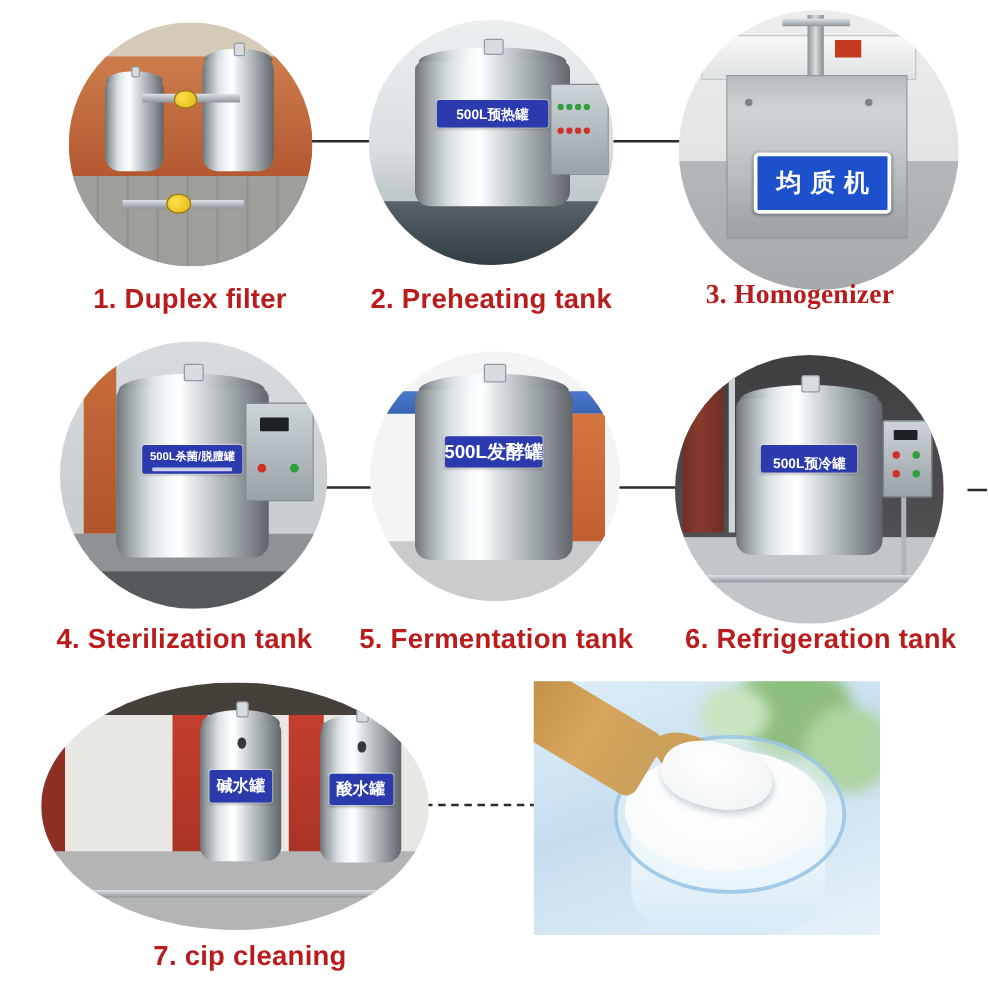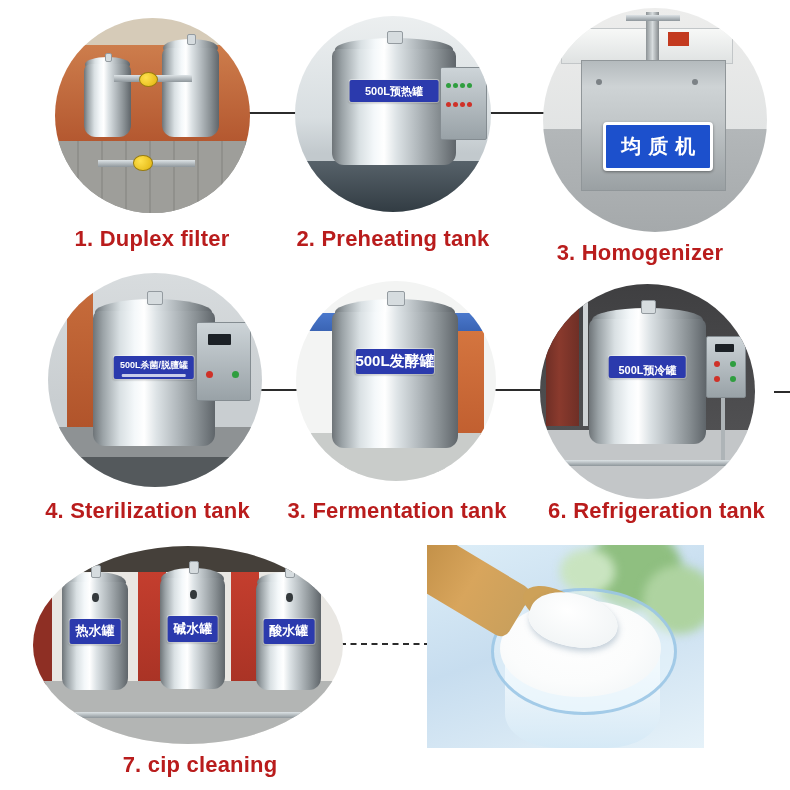--- a/index.html
+++ b/index.html
@@ -105,21 +105,21 @@
     <div class="layer" style="left:56%;top:10.5%;width:9%;height:6.5%;background:#c33a1f;"></div>
     <div class="layer" style="left:46%;top:2%;width:6%;height:22%;background:linear-gradient(90deg,#8d9396,#d7dcde,#84898c);"></div>
     <div class="pipe-h" style="left:37%;top:3%;width:24%;height:3%;"></div>
     <div class="layer" style="left:17%;top:23%;width:64%;height:58%;background:linear-gradient(180deg,#b4babd 0%,#ced3d5 20%,#c3c8ca 45%,#9aa0a3 100%);border:1px solid #909699;">
       <div class="dot" style="left:10%;top:14%;width:6px;height:6px;background:#7c8286;box-shadow:96px 0 0 #7c8286;"></div>
     </div>
     <div class="sign" style="left:27%;top:51%;width:43%;height:19%;font-size:20px;letter-spacing:7px;padding-left:7px;">
       <span>均质机</span>
     </div>
   </div>
-  <div class="caption" style="left:525px;top:240px;width:230px;">3. Homogenizer</div>
+  <div class="caption" style="left:525px;top:222px;width:230px;font-family:Liberation Serif, serif;">3. Homogenizer</div>
 
   <div class="photo" style="left:48px;top:273px;width:214px;height:214px;">
     <div class="layer" style="left:0;top:0;width:100%;height:100%;background:linear-gradient(180deg,#d8dcde 0%,#c9ced1 60%);"></div>
     <div class="layer" style="left:9%;top:0;width:12%;height:72%;background:linear-gradient(180deg,#c96f3d,#b1542b);"></div>
     <div class="layer" style="left:0;top:72%;width:100%;height:14%;background:#8e9294;"></div>
     <div class="layer" style="left:0;top:86%;width:100%;height:14%;background:#54595c;"></div>
     <div class="panel" style="left:69%;top:23%;width:25%;height:36%;">
       <div class="screen" style="left:22%;top:14%;width:42%;height:14%;"></div>
       <div class="dot red1" style="left:18%;top:62%;width:7px;height:7px;"></div>
       <div class="dot green1" style="left:66%;top:62%;width:7px;height:7px;"></div>
@@ -143,21 +143,21 @@
     <div class="layer" style="left:0;top:76%;width:100%;height:24%;background:#c9ccca;"></div>
     <div class="tank legs" style="left:18%;top:9%;width:63%;height:80%;">
       <div class="dome metal"></div>
       <div class="cap"></div>
       <div class="body metal"></div>
       <div class="blue-label" style="top:31%;width:62%;height:16%;font-size:15px;">
         <span>500L发酵罐</span>
       </div>
     </div>
   </div>
-  <div class="caption" style="left:287px;top:498px;width:220px;">3. Fermentation tank</div>
+  <div class="caption" style="left:287px;top:498px;width:220px;">5. Fermentation tank</div>
 
   <div class="photo" style="left:540px;top:284px;width:215px;height:215px;">
     <div class="layer" style="left:0;top:0;width:100%;height:68%;background:linear-gradient(180deg,#3f3f41,#505052);"></div>
     <div class="layer" style="left:0;top:68%;width:100%;height:32%;background:#c3c6c8;"></div>
     <div class="layer" style="left:3%;top:8%;width:15%;height:58%;background:linear-gradient(90deg,#6f2f26,#8a3a2d 40%,#6f2f26);"></div>
     <div class="layer" style="left:20%;top:6%;width:2.5%;height:60%;background:#cfd3d5;"></div>
     <div class="panel" style="left:77%;top:24%;width:18%;height:28%;">
       <div class="screen" style="left:22%;top:12%;width:50%;height:13%;"></div>
       <div class="dot red1" style="left:18%;top:40%;width:6px;height:6px;"></div>
       <div class="dot green1" style="left:60%;top:40%;width:6px;height:6px;"></div>
@@ -178,29 +178,20 @@
   <div class="caption" style="left:540px;top:498px;width:225px;text-align:right;">6. Refrigeration tank</div>
 
   <div class="photo" style="left:33px;top:546px;width:310px;height:198px;border-radius:50%;">
     <div class="layer" style="left:0;top:0;width:100%;height:100%;background:#e9e7e3;"></div>
     <div class="layer" style="left:0;top:0;width:100%;height:13%;background:#45403a;"></div>
     <div class="layer" style="left:0;top:13%;width:6%;height:57%;background:#8e2f24;"></div>
     <div class="layer" style="left:34%;top:13%;width:9%;height:57%;background:linear-gradient(180deg,#c43e2e,#a93325);"></div>
     <div class="layer" style="left:64%;top:13%;width:9%;height:57%;background:linear-gradient(180deg,#c43e2e,#a93325);"></div>
     <div class="layer" style="left:0;top:68%;width:100%;height:32%;background:#b3b5b4;"></div>
     <div class="pipe-h" style="left:4%;top:84%;width:92%;height:3%;"></div>
-    <div class="tank legs" style="left:9.5%;top:13%;width:21%;height:64%;">
-      <div class="dome metal"></div>
-      <div class="cap"></div>
-      <div class="body metal"></div>
-      <div class="porthole" style="left:46%;top:17%;width:10%;height:7%;"></div>
-      <div class="blue-label" style="top:37%;width:78%;height:20%;font-size:13px;">
-        <span>热水罐</span>
-      </div>
-    </div>
     <div class="tank legs" style="left:41%;top:11%;width:21%;height:66%;">
       <div class="dome metal"></div>
       <div class="cap"></div>
       <div class="body metal"></div>
       <div class="porthole" style="left:46%;top:17%;width:10%;height:7%;"></div>
       <div class="blue-label" style="top:37%;width:78%;height:20%;font-size:13px;">
         <span>碱水罐</span>
       </div>
     </div>
     <div class="tank legs" style="left:72%;top:13%;width:21%;height:64%;">

